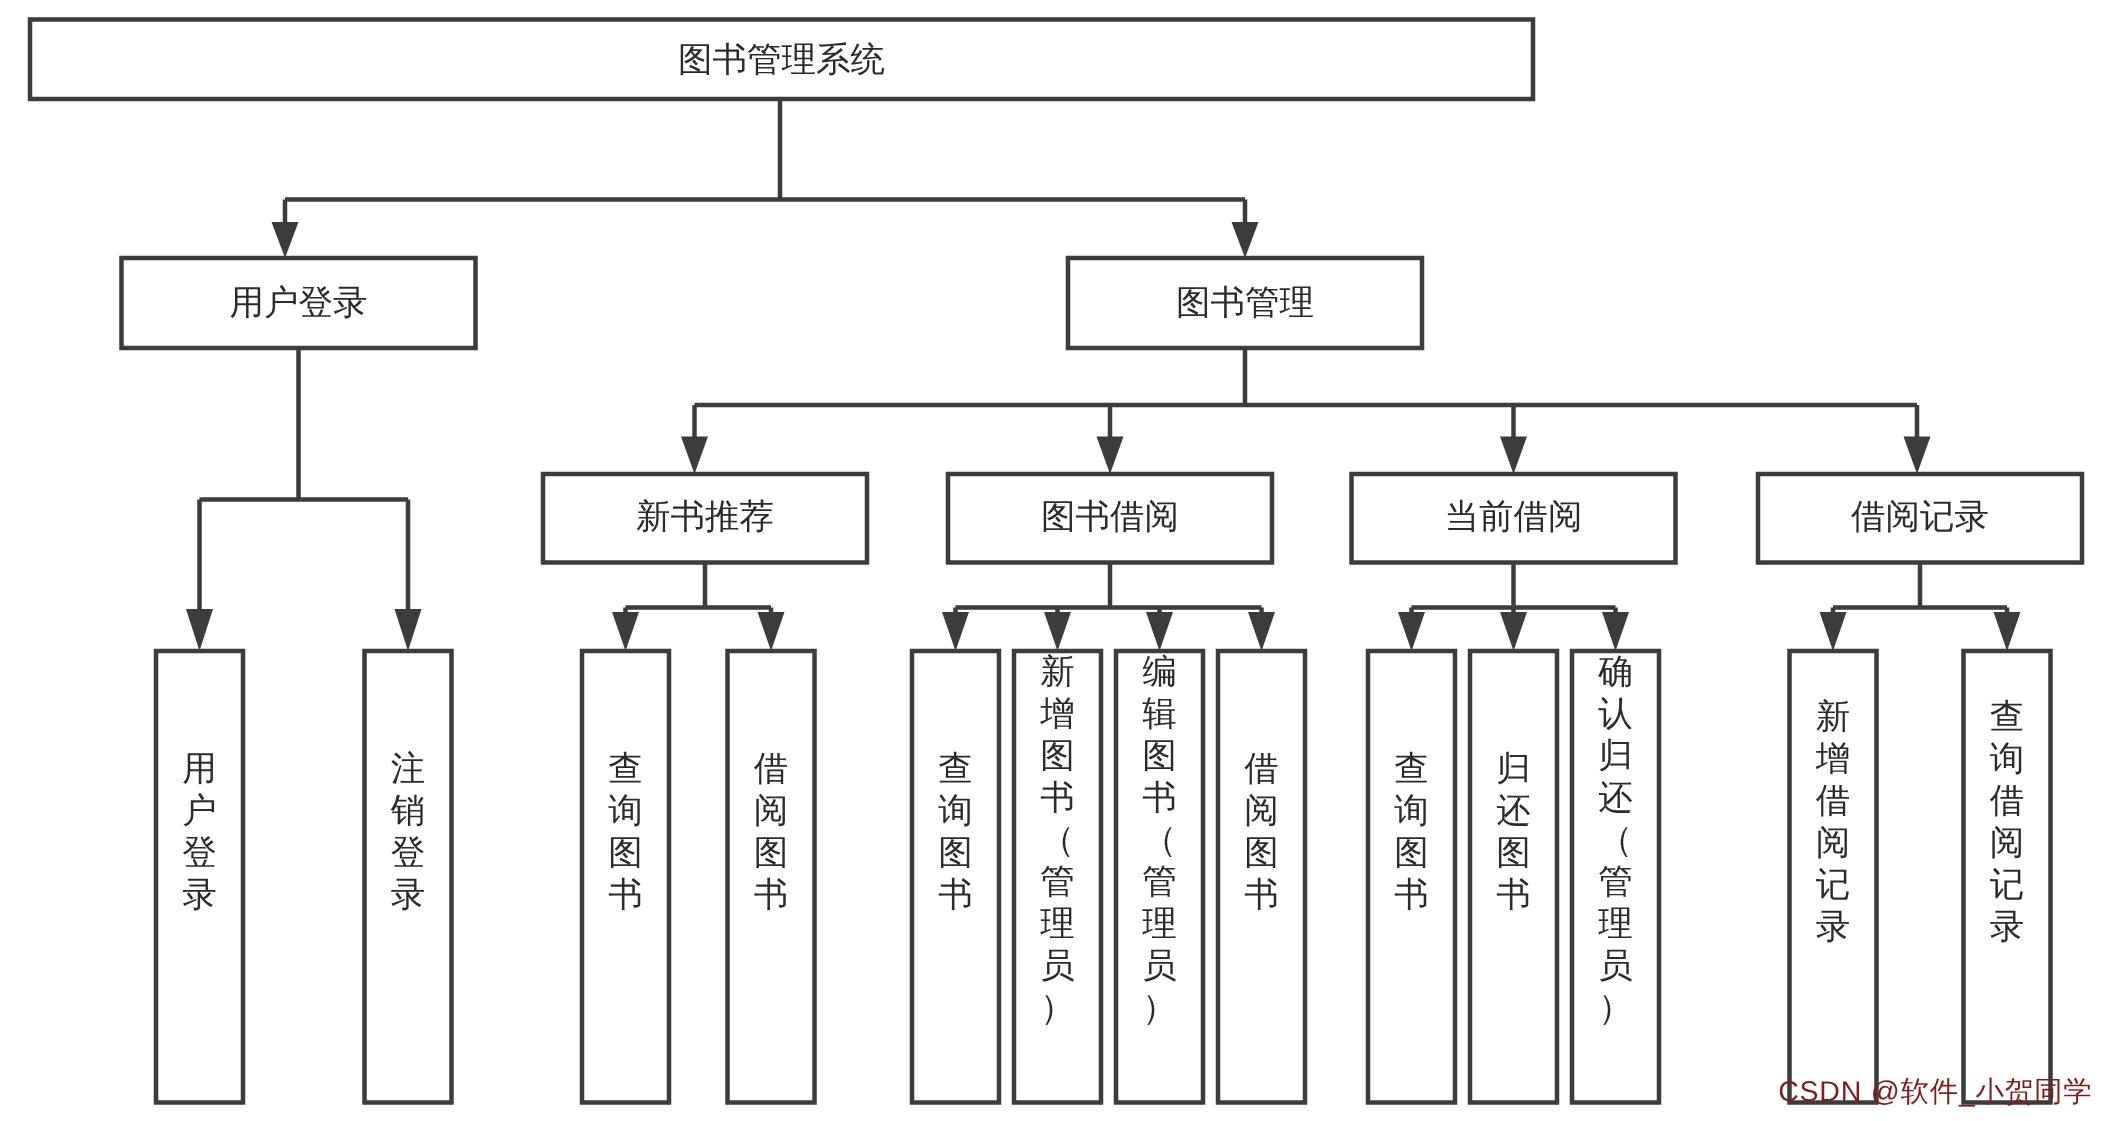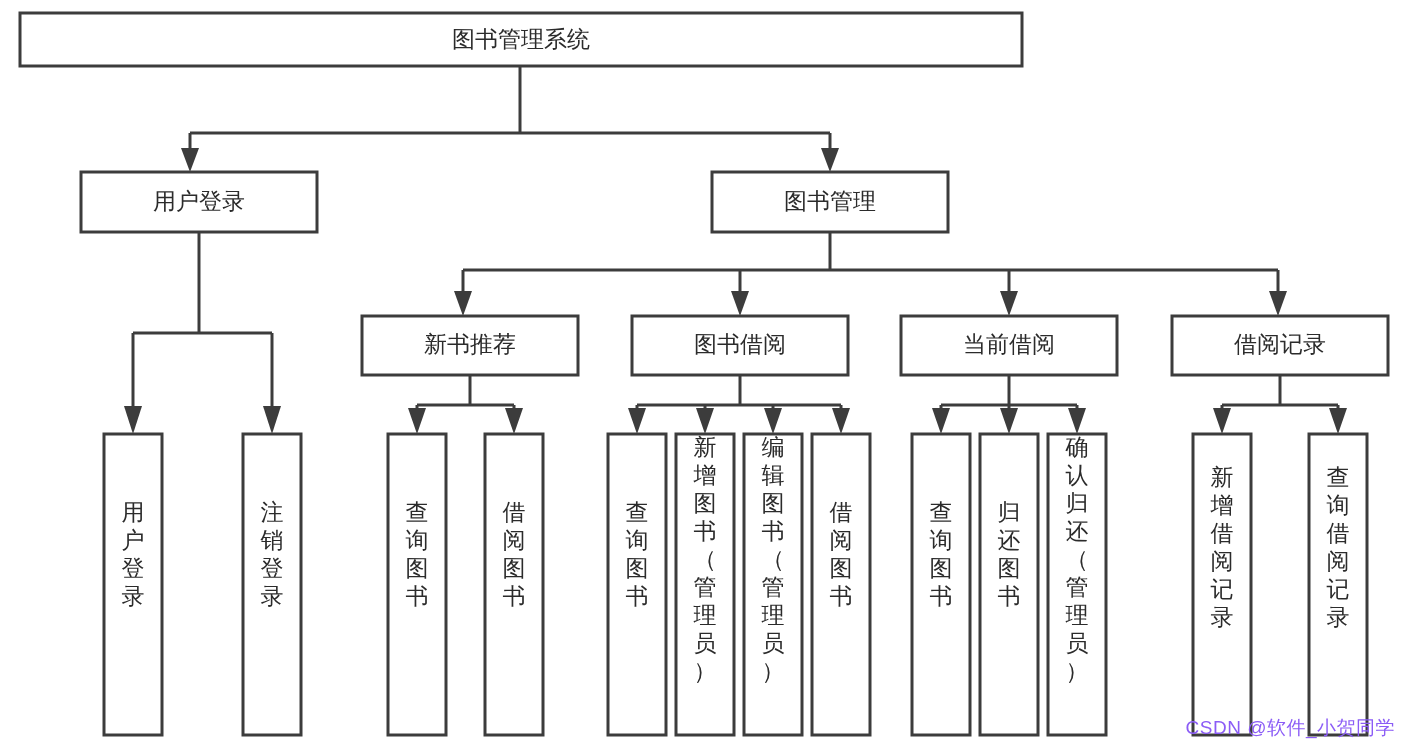--- a/index.html
+++ b/index.html
@@ -54,21 +54,21 @@
     font-family: "Liberation Sans", "DejaVu Sans", sans-serif;
     font-size: 23px;
     text-anchor: middle;
   }
   .watermark {
     position: absolute;
     right: 10px;
     bottom: 6px;
     font-family: "Liberation Sans", "DejaVu Sans", sans-serif;
     font-size: 19px;
-    color: #8b5cf6;
+    color: #7f1d1d;
     letter-spacing: 0.5px;
     white-space: nowrap;
     pointer-events: none;
   }
 </style>
 </head>
 <body>
 
 <div id="diagram-root">
 

